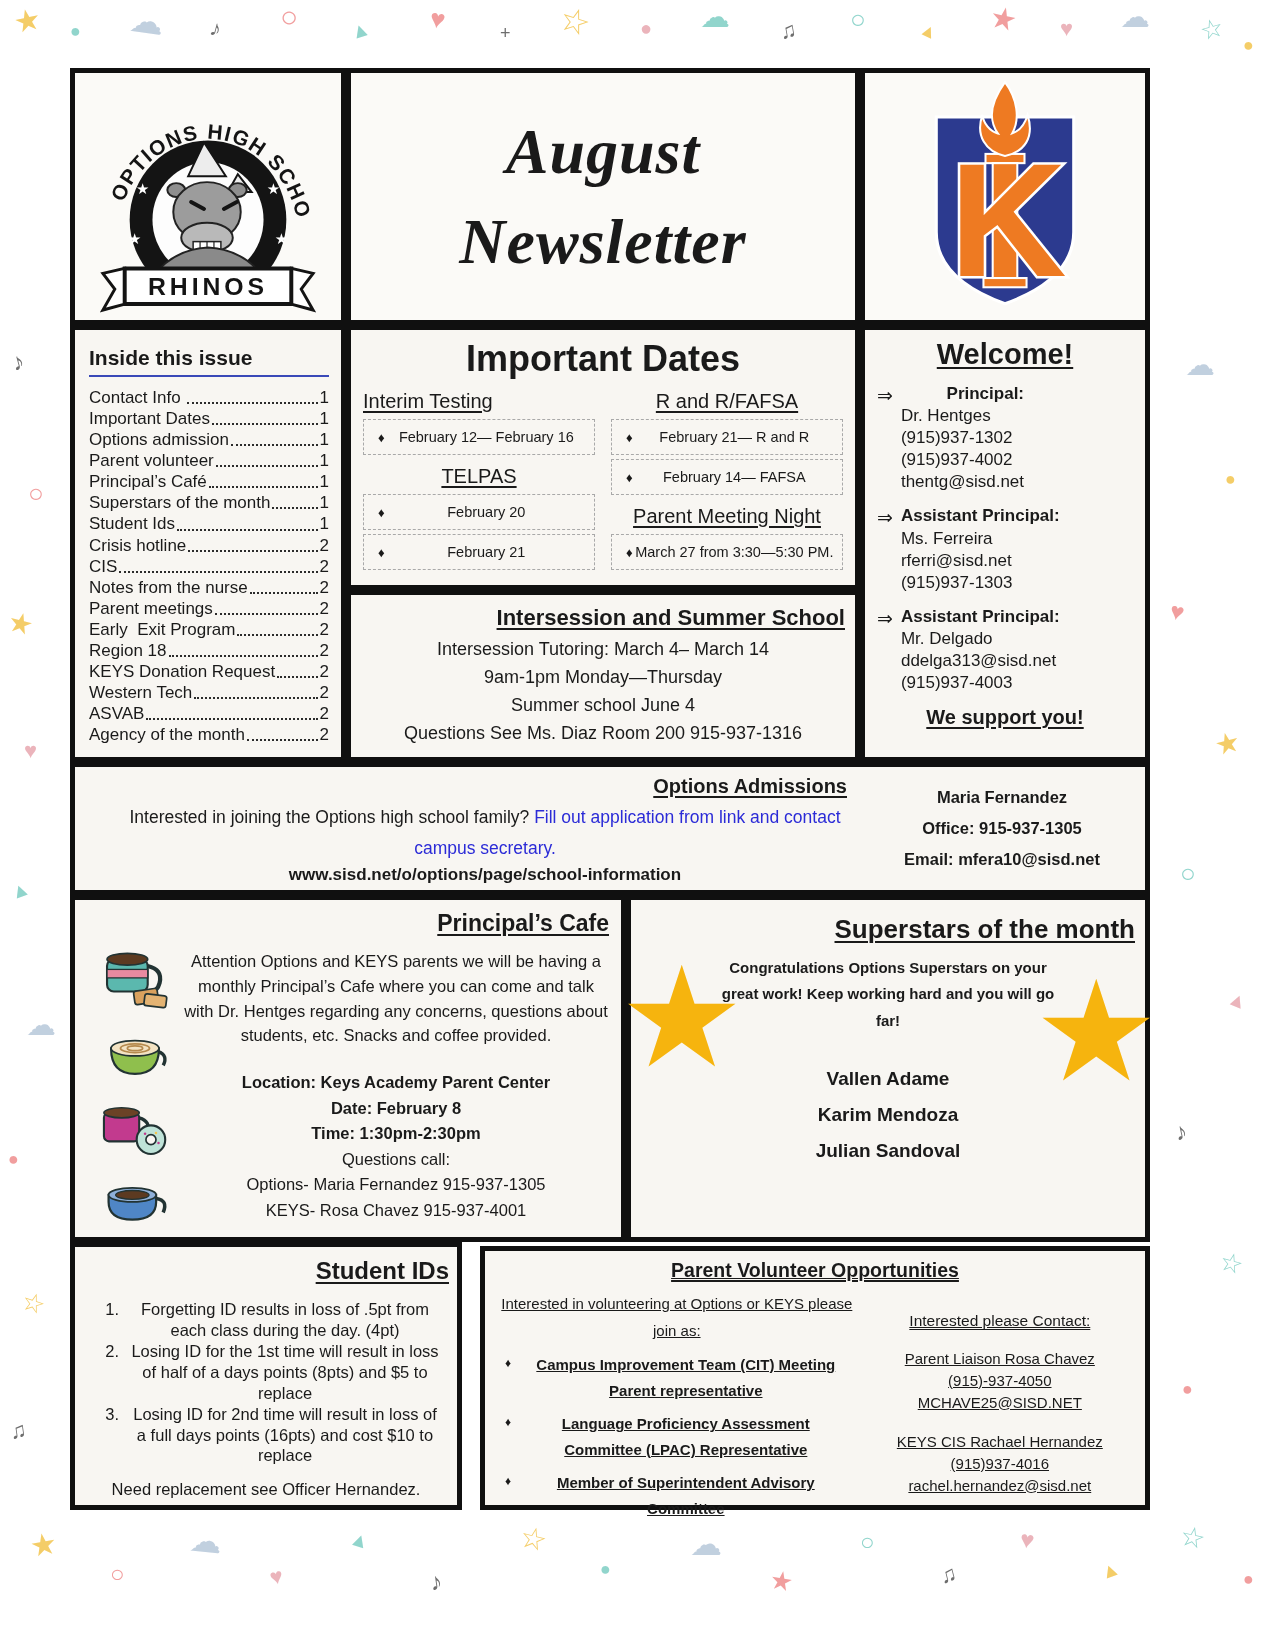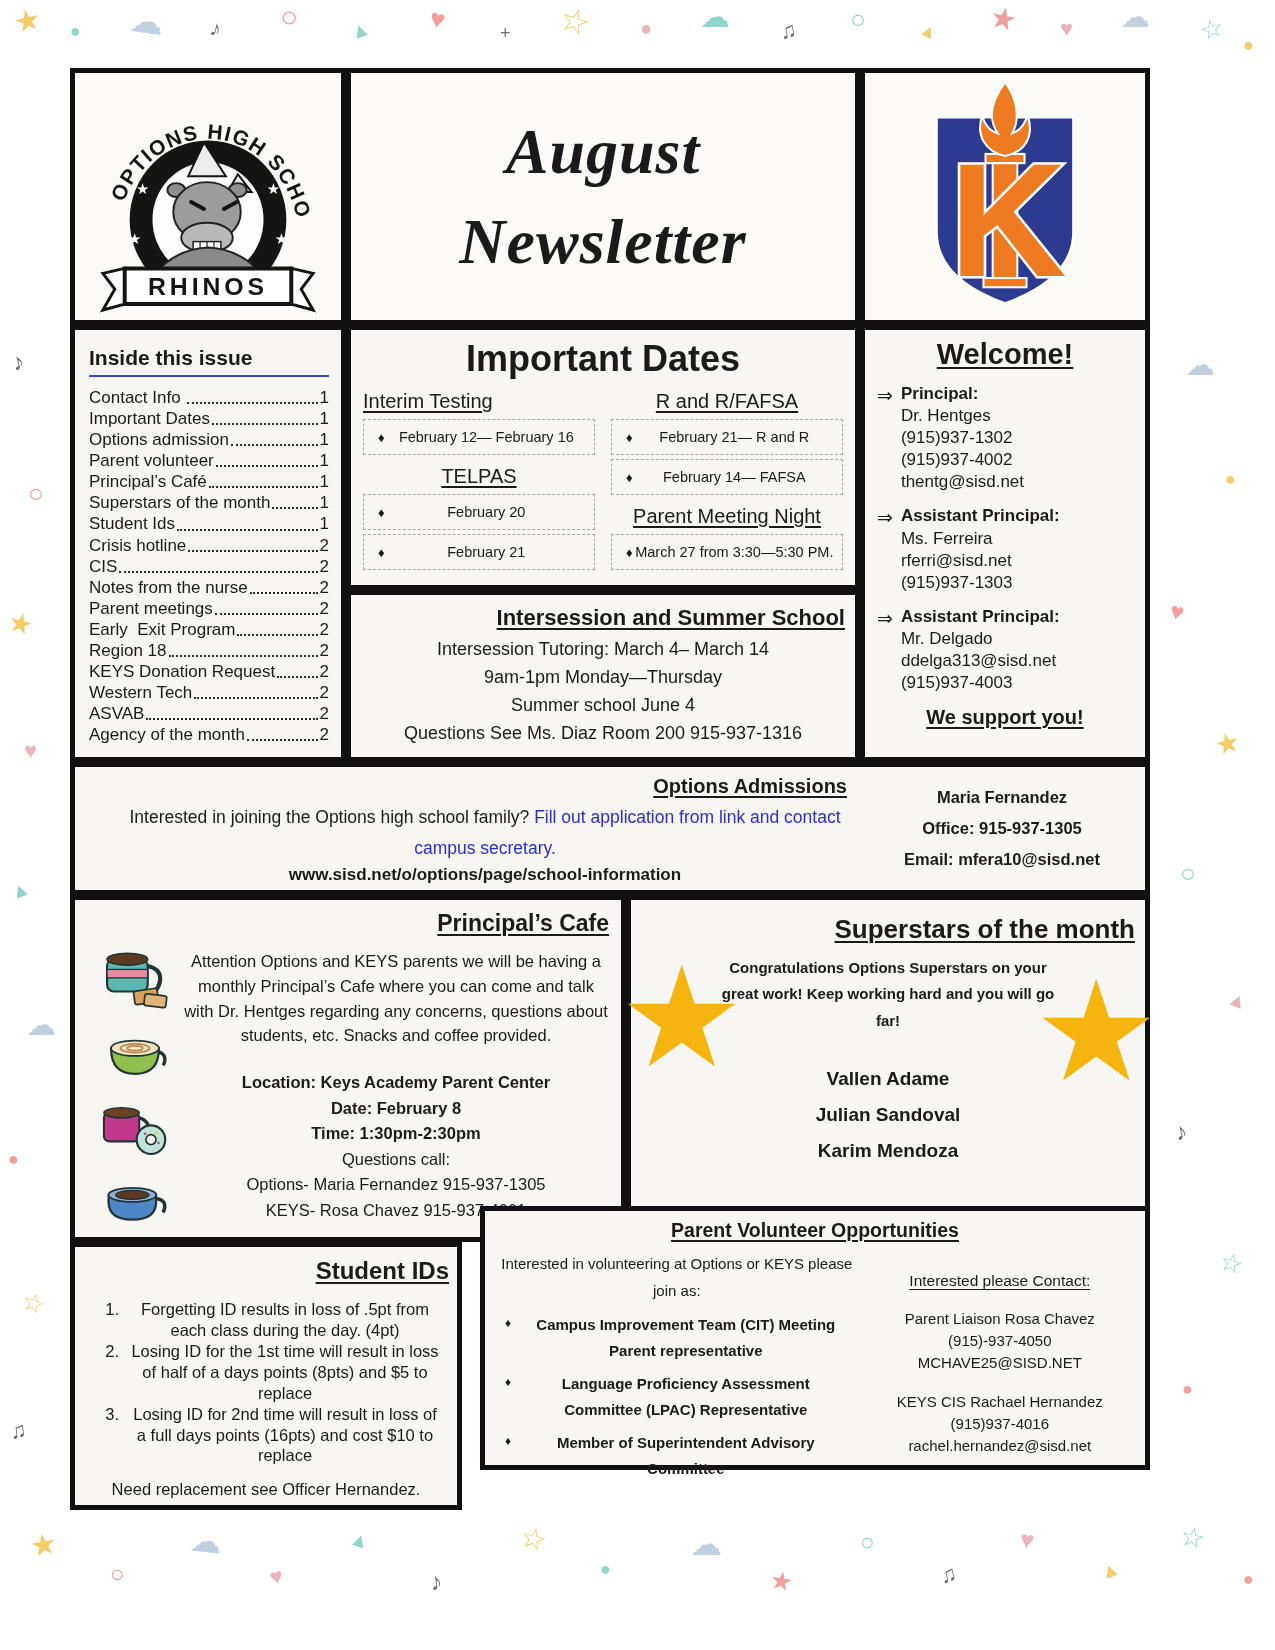--- a/index.html
+++ b/index.html
@@ -43,21 +43,21 @@
   
   .intersession { left:346px; top:590px; width:514px; height:172px; padding:10px 10px; text-align:center; }
   .inter-title { font-size:22px; font-weight:700; margin-bottom:8px; }
   .inter-line { font-size:18px; margin:7px 0; }
 
   
   .welcome { left:860px; top:325px; width:290px; height:437px; padding:8px 10px 6px 10px; }
   .welcome-title { font-size:29px; font-weight:700; text-align:center; margin-bottom:6px; }
   .wel-entry { display:flex; gap:8px; margin:12px 0 0 2px; }
   .wel-arrow { flex:none; font-size:19px; padding-top:1px; }
-  .wel-role { font-weight:700; font-size:17px; line-height:1.3; }
+  .wel-role { font-weight:700; font-size:17px; line-height:1.3;text-align:right; }
   .wel-lines { font-size:17px; line-height:1.3; white-space:pre-line; }
   .wel-footer { font-size:20px; font-weight:700; text-align:center; margin-top:12px; }
 
   
   .admissions { left:70px; top:762px; width:1080px; height:133px; padding:8px 18px; display:flex; }
   .adm-main { flex:1; text-align:center; padding:0 30px; }
   .adm-title { font-size:20px; font-weight:700; margin-bottom:4px; }
   .adm-text { font-size:17.5px; line-height:1.75; }
   .adm-link { color:#2b2bd7; cursor:pointer; }
   .adm-url { font-size:17px; font-weight:700; margin-top:2px; }
@@ -87,21 +87,21 @@
   .ids { left:70px; top:1242px; width:392px; height:268px; padding:10px 8px; text-align:center; }
   .ids-title { font-size:24px; font-weight:700; margin-bottom:6px; }
   .ids-intro { font-size:16.5px; line-height:1.25; white-space:pre-line; }
   .ids-rules { margin-top:14px; }
   .ids-rule { display:flex; font-size:16.5px; line-height:1.25; margin-bottom:1px; }
   .ids-num { flex:none; width:48px; text-align:right; padding-right:12px; }
   .ids-txt { flex:1; text-align:center; padding-right:10px; }
   .ids-footer { margin-top:14px; font-size:16.5px; }
 
   
-  .volunteer { left:480px; top:1206px; width:670px; height:264px; padding:8px 12px; }
+  .volunteer { left:480px; top:1246px; width:670px; height:264px; padding:8px 12px;text-decoration:underline; }
   .vol-title { font-size:19.5px; font-weight:700; text-align:center; margin-bottom:8px; }
   .vol-cols { display:flex; gap:10px; }
   .vol-left { flex:1.35; }
   .vol-intro { font-size:15px; text-align:center; line-height:1.8; }
   .vol-role { position:relative; padding:0 10px 0 28px; margin:8px 0; }
   .diamond2 { position:absolute; left:8px; top:4px; font-size:12px; }
   .vol-role-text { display:block; text-align:center; font-weight:700; font-size:15px; line-height:1.7; }
   .vol-right { flex:1; text-align:center; }
   .vol-contact-h { font-size:15.5px; font-weight:400; margin-top:22px; text-decoration:underline; text-underline-offset:3px; }
   .vol-contact { font-size:15px; line-height:1.45; margin-top:18px; white-space:pre-line; }
@@ -500,23 +500,23 @@
 
   <section class="box superstars">
     <span class="star star-l">★</span>
     <span class="star star-r">★</span>
     <h2 class="ss-title u">Superstars of the month</h2>
     <p class="ss-msg">Congratulations Options Superstars on your great work! Keep working hard and you will go far!</p>
     <div class="ss-names">
 
         <div class="ss-name">Vallen Adame</div>
 
+        <div class="ss-name">Karim Mendoza</div>
+
         <div class="ss-name">Julian Sandoval</div>
-
-        <div class="ss-name">Karim Mendoza</div>
       </div>
   </section>
 
   <section class="box ids">
     <h2 class="ids-title u">Student IDs</h2>
     <div class="ids-rules">
 
         <div class="ids-rule">
           <span class="ids-num">1.</span>
           <span class="ids-txt">Forgetting ID results in loss of .5pt from each class during the day. (4pt)</span>

